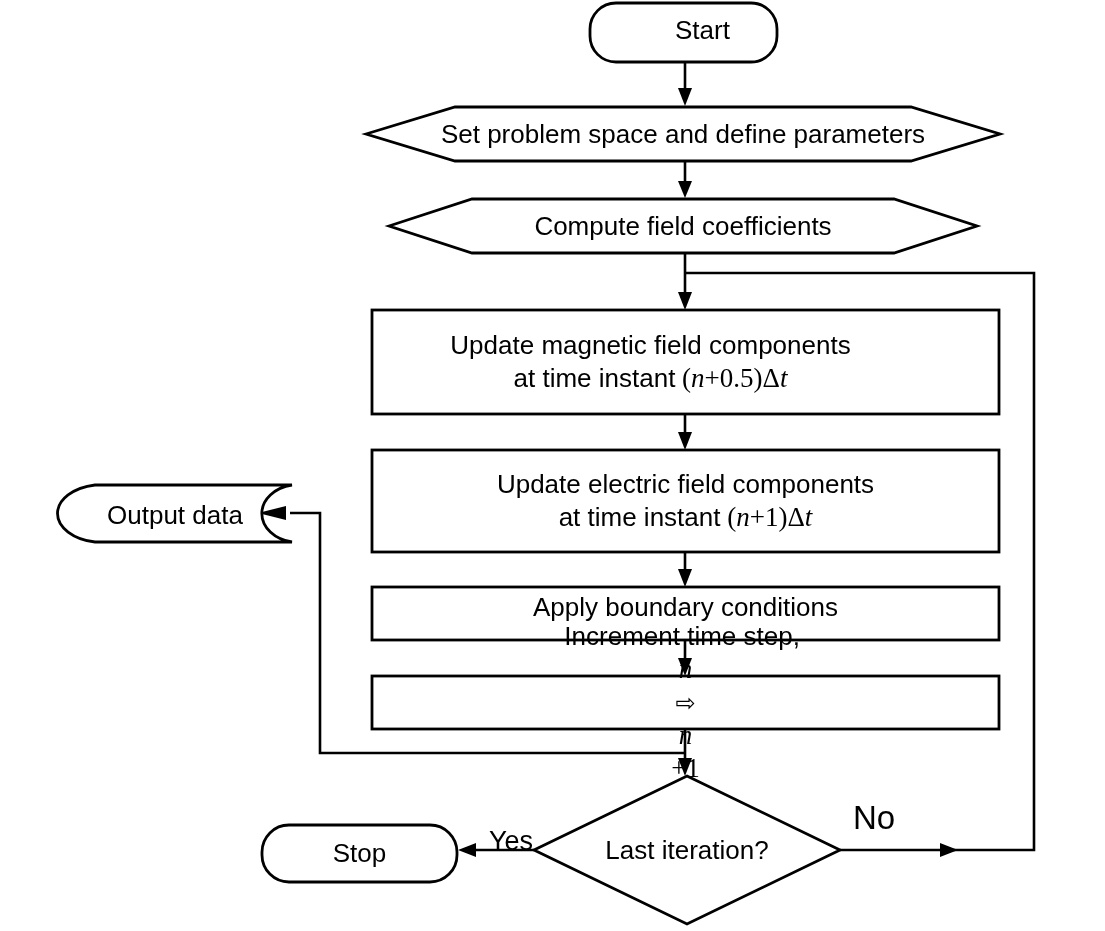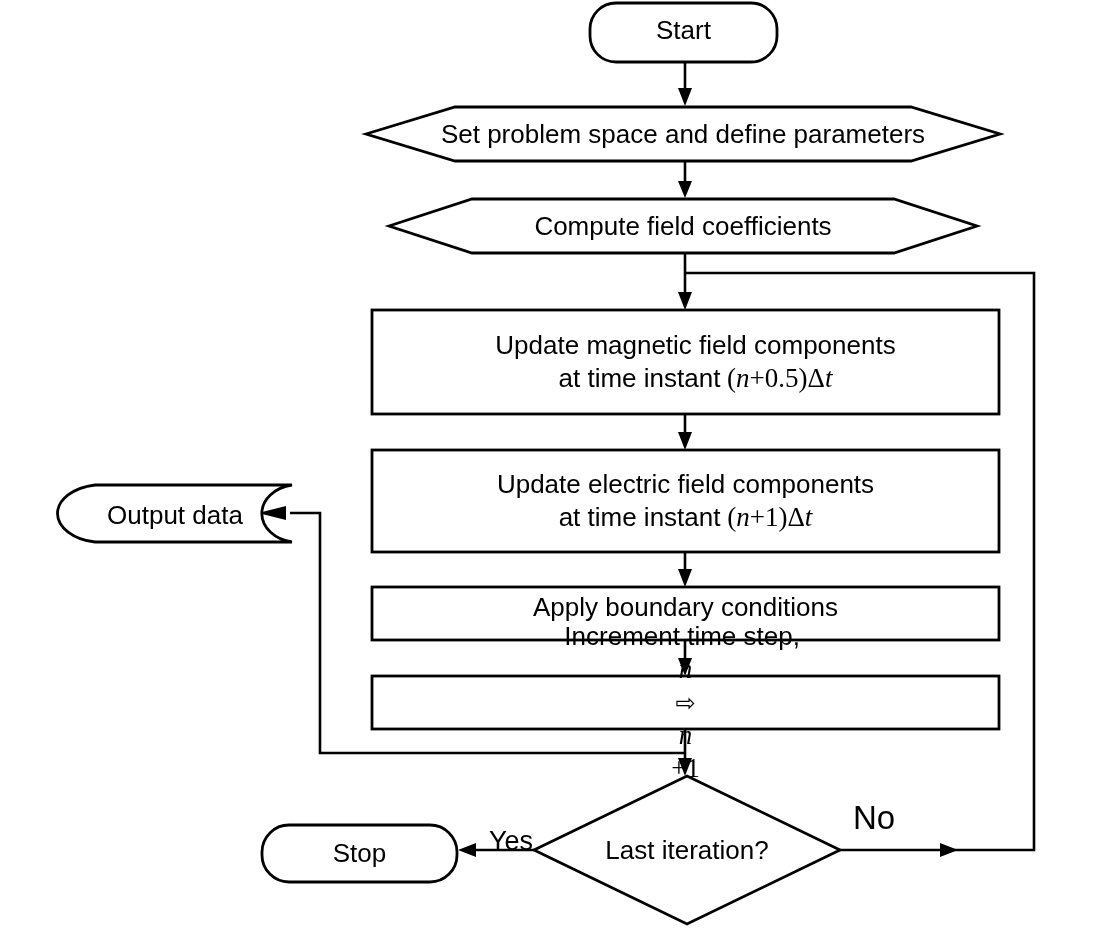--- a/index.html
+++ b/index.html
@@ -80,33 +80,33 @@
 
     <rect class="shape" x="372" y="676" width="627" height="53"></rect>
 
     <polygon class="shape" points="687,776 840,850 687,924 534,850"></polygon>
 
     <rect class="shape" x="262" y="825" width="195" height="57" rx="27" ry="27"></rect>
 
     <path class="shape" d="M 95 485 L 292 485 A 37 29 0 0 0 292 542 L 95 542 A 46 29 0 0 1 95 485 Z"></path>
   </svg>
 
-  <div class="lbl" style="left:590px; top:3px; width:187px; height:54px;">
+  <div class="lbl" style="left:590px; top:3px; width:187px; height:54px;padding-left:19px;">
     <span>Start</span>
   </div>
 
   <div class="lbl" style="left:366px; top:107px; width:634px; height:54px;">
     <span>Set problem space and define parameters</span>
   </div>
 
   <div class="lbl" style="left:389px; top:199px; width:588px; height:54px;">
     <span>Compute field coefficients</span>
   </div>
 
-  <div class="lbl" style="left:372px; top:310px; width:557px; height:104px;padding-left:45px;">
+  <div class="lbl" style="left:372px; top:310px; width:557px; height:104px;">
     <div class="stack">
       <div><span>Update magnetic field components</span></div>
       <div><span class="pre">at time instant</span><span class="math"><span>(</span><span class="it">n</span><span>+0.5)</span><span>Δ</span><span class="it">t</span></span></div>
     </div>
   </div>
 
   <div class="lbl" style="left:372px; top:450px; width:627px; height:102px;">
     <div class="stack">
       <div><span>Update electric field components</span></div>
       <div><span class="pre">at time instant</span><span class="math"><span>(</span><span class="it">n</span><span>+1)</span><span>Δ</span><span class="it">t</span></span></div>

